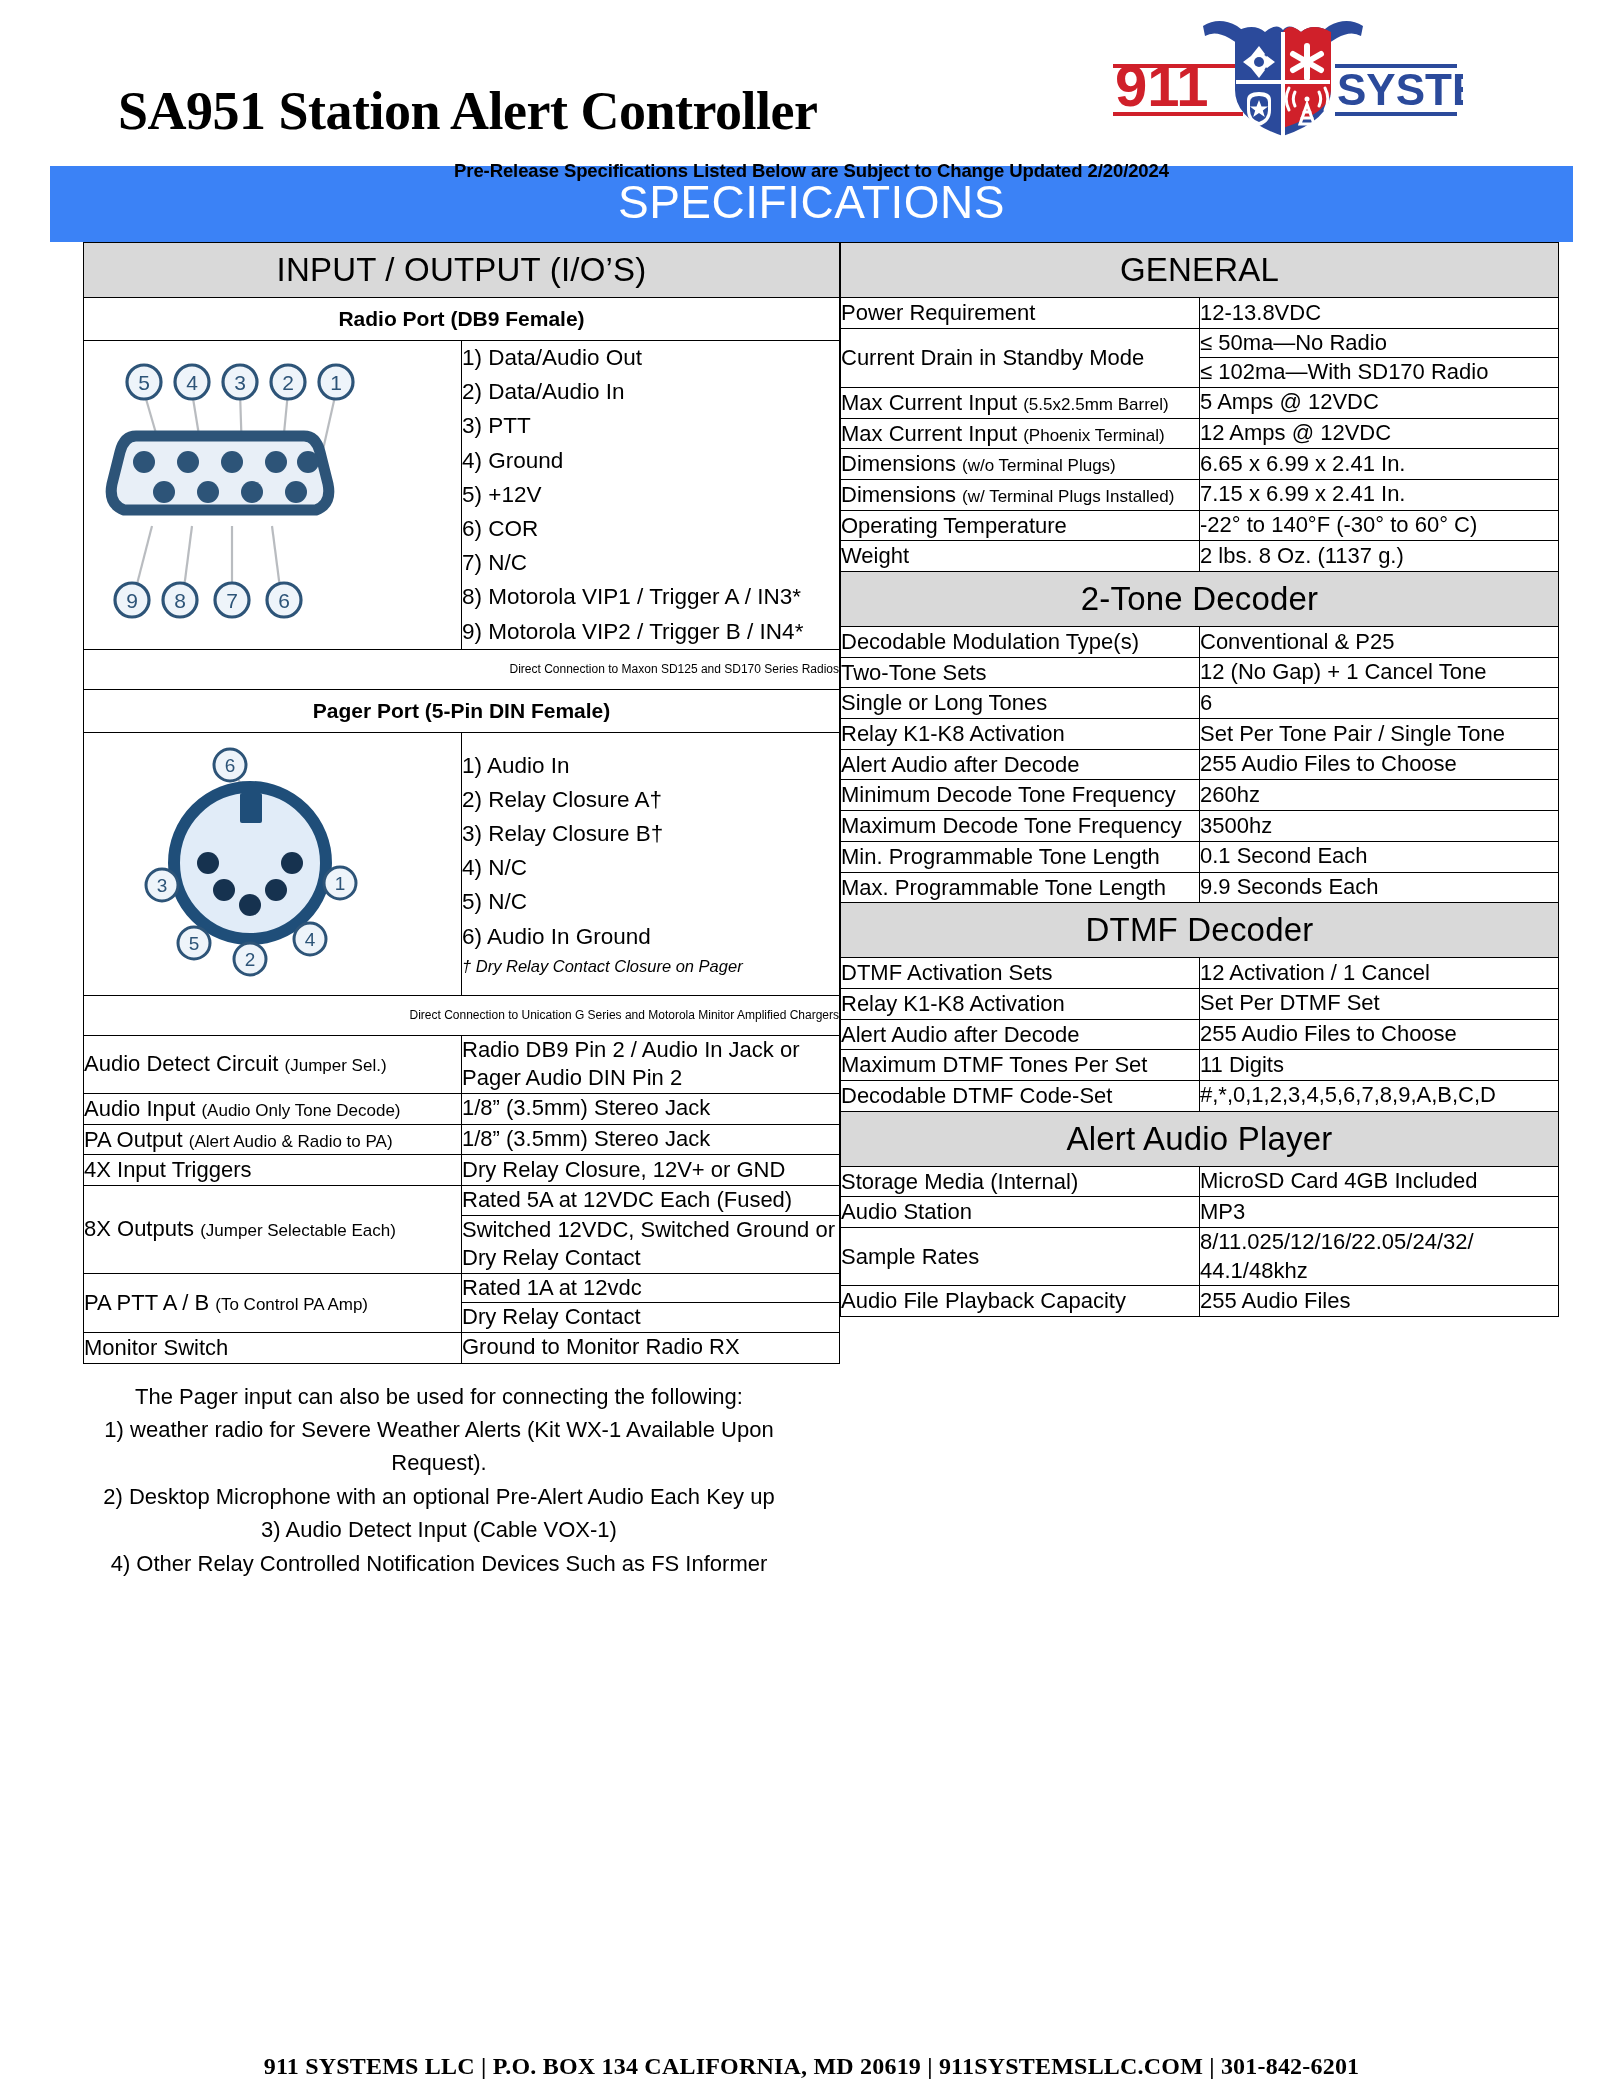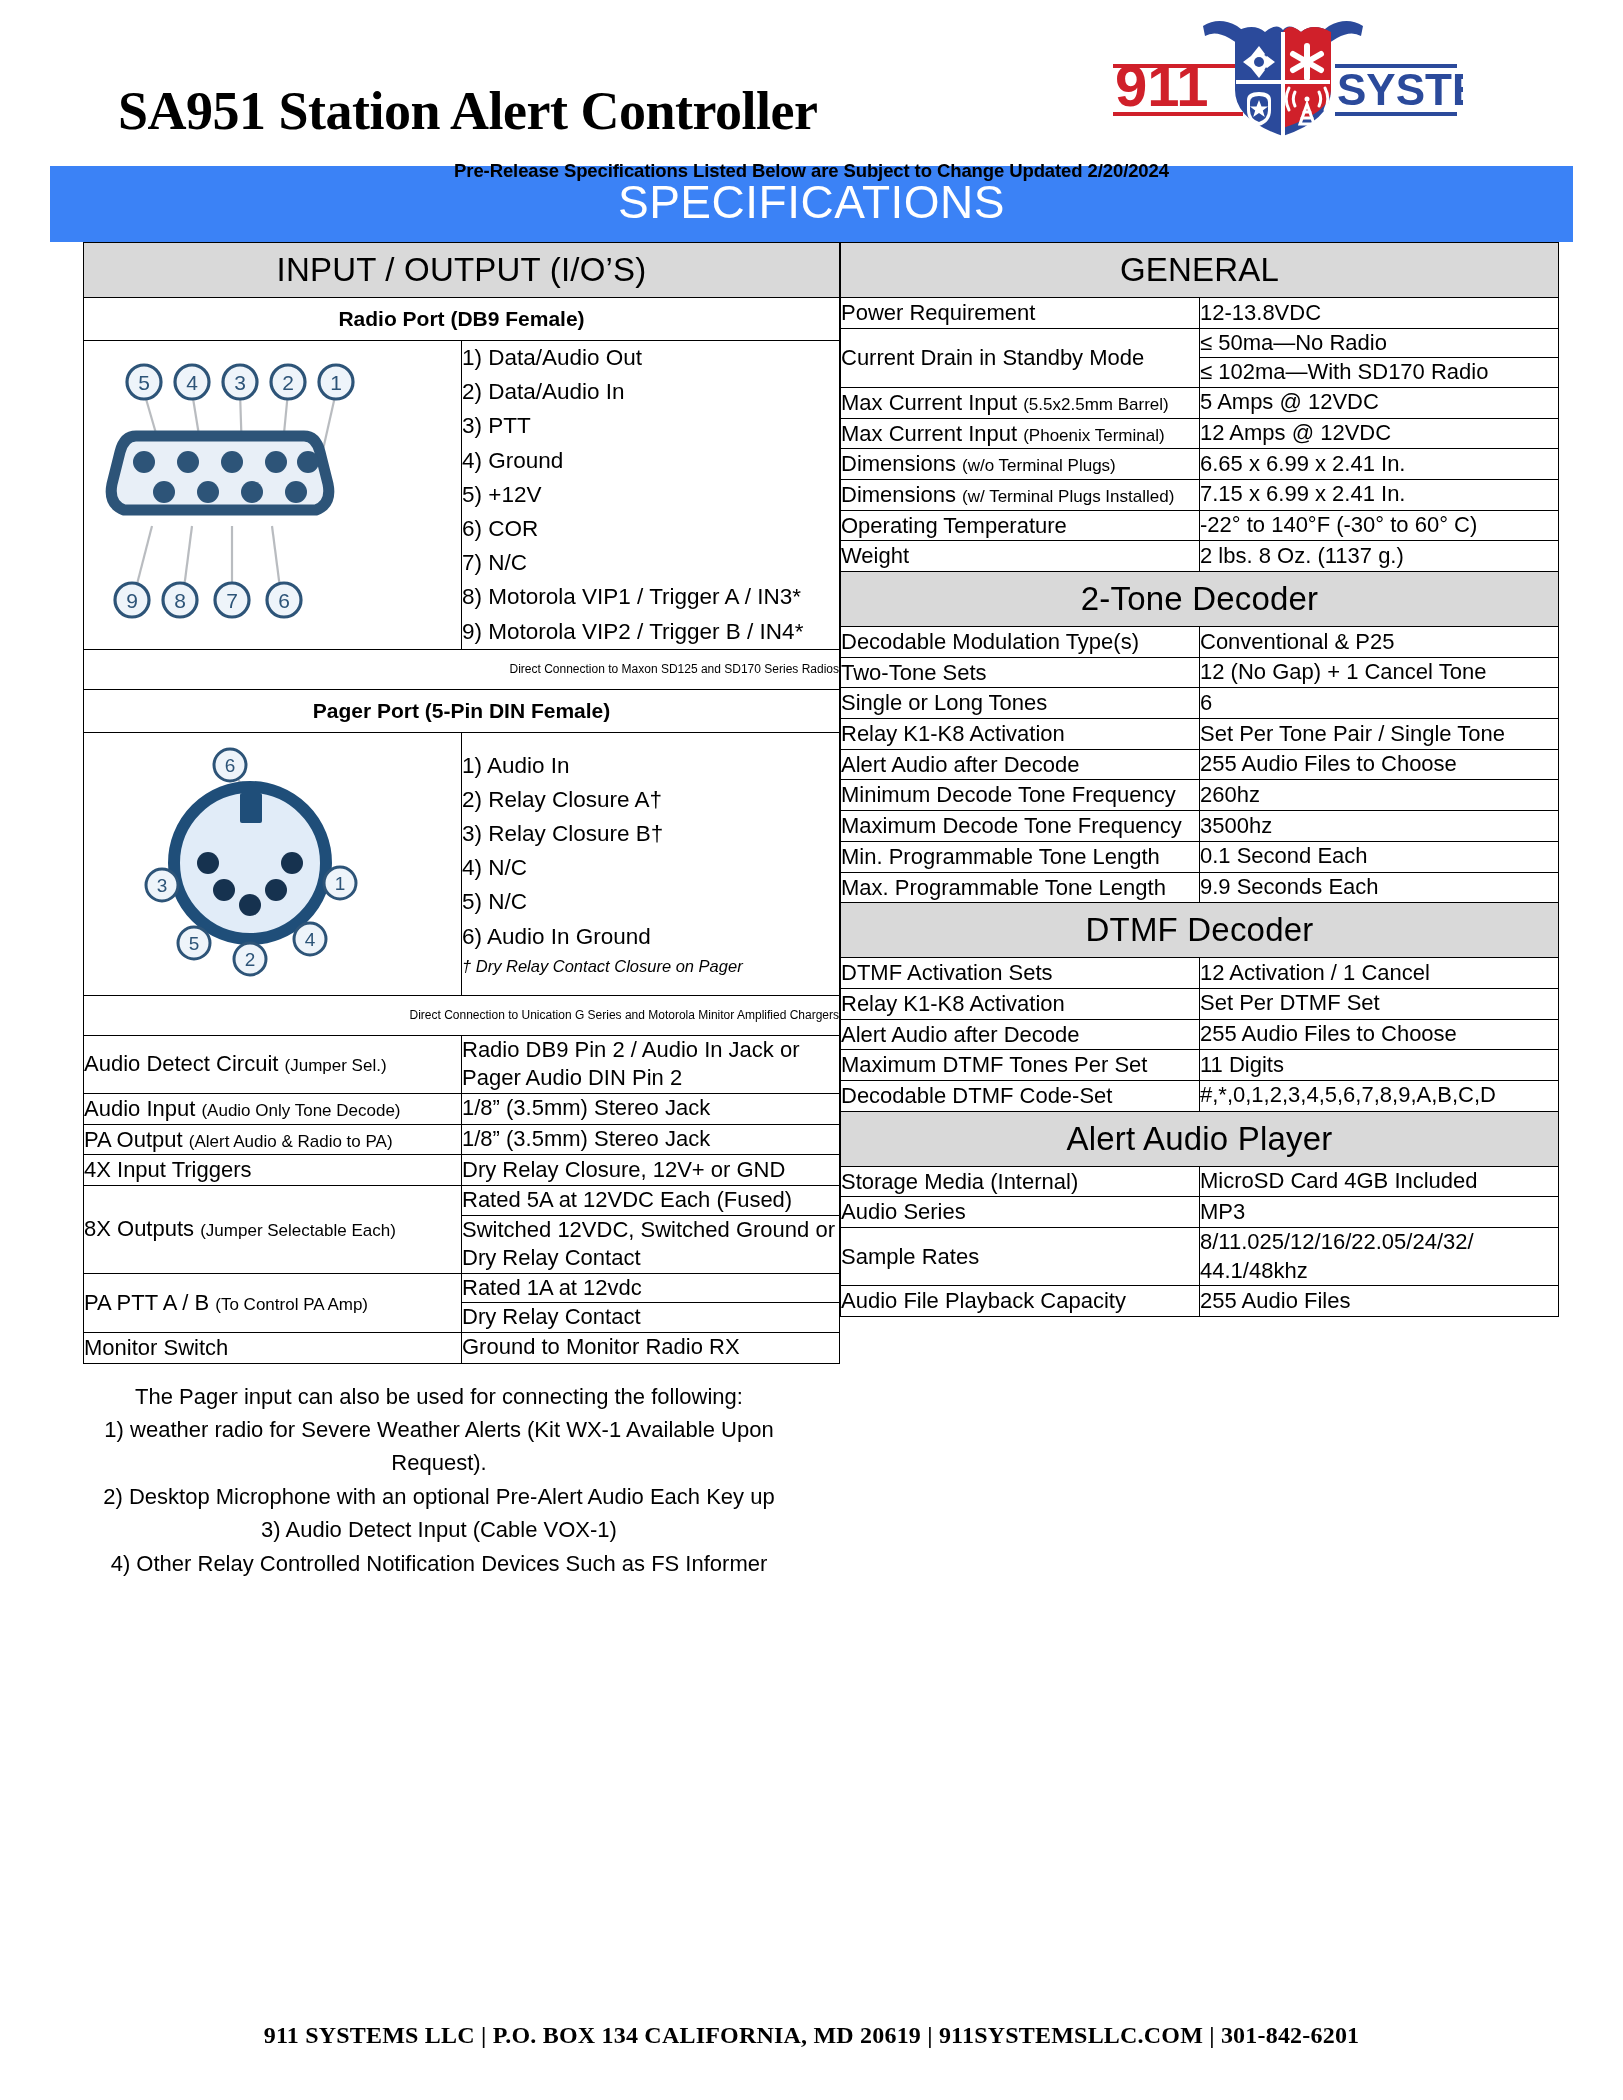--- a/index.html
+++ b/index.html
@@ -92,21 +92,21 @@
   .para {
     margin-top:16px;
     font-size:22px;
     line-height:1.52;
     width:712px;
     text-align:center;
   }
 
   
   .footer {
-    position:absolute; left:0; right:0; bottom:51px;
+    position:absolute; left:0; right:0; bottom:20px;
     text-align:center;
     font-family:"Liberation Serif", serif;
     font-weight:bold;
     font-size:24px;
     letter-spacing:0.2px;
   }
 </style>
 </head>
 <body>
 
@@ -537,21 +537,21 @@
         </tr>
 
         <tr>
           <td colspan="2" class="sec-head">Alert Audio Player</td>
         </tr>
         <tr>
           <td class="cell-l lbl">Storage Media (Internal)</td>
           <td class="cell val">MicroSD Card 4GB Included</td>
         </tr>
         <tr>
-          <td class="cell-l lbl">Audio Series</td>
+          <td class="cell-l lbl">Audio Station</td>
           <td class="cell val">MP3</td>
         </tr>
         <tr>
           <td class="cell-l lbl">Sample Rates</td>
           <td class="cell val">8/11.025/12/16/22.05/24/32/ 44.1/48khz</td>
         </tr>
         <tr>
           <td class="cell-l lbl">Audio File Playback Capacity</td>
           <td class="cell val">255 Audio Files</td>
         </tr>

